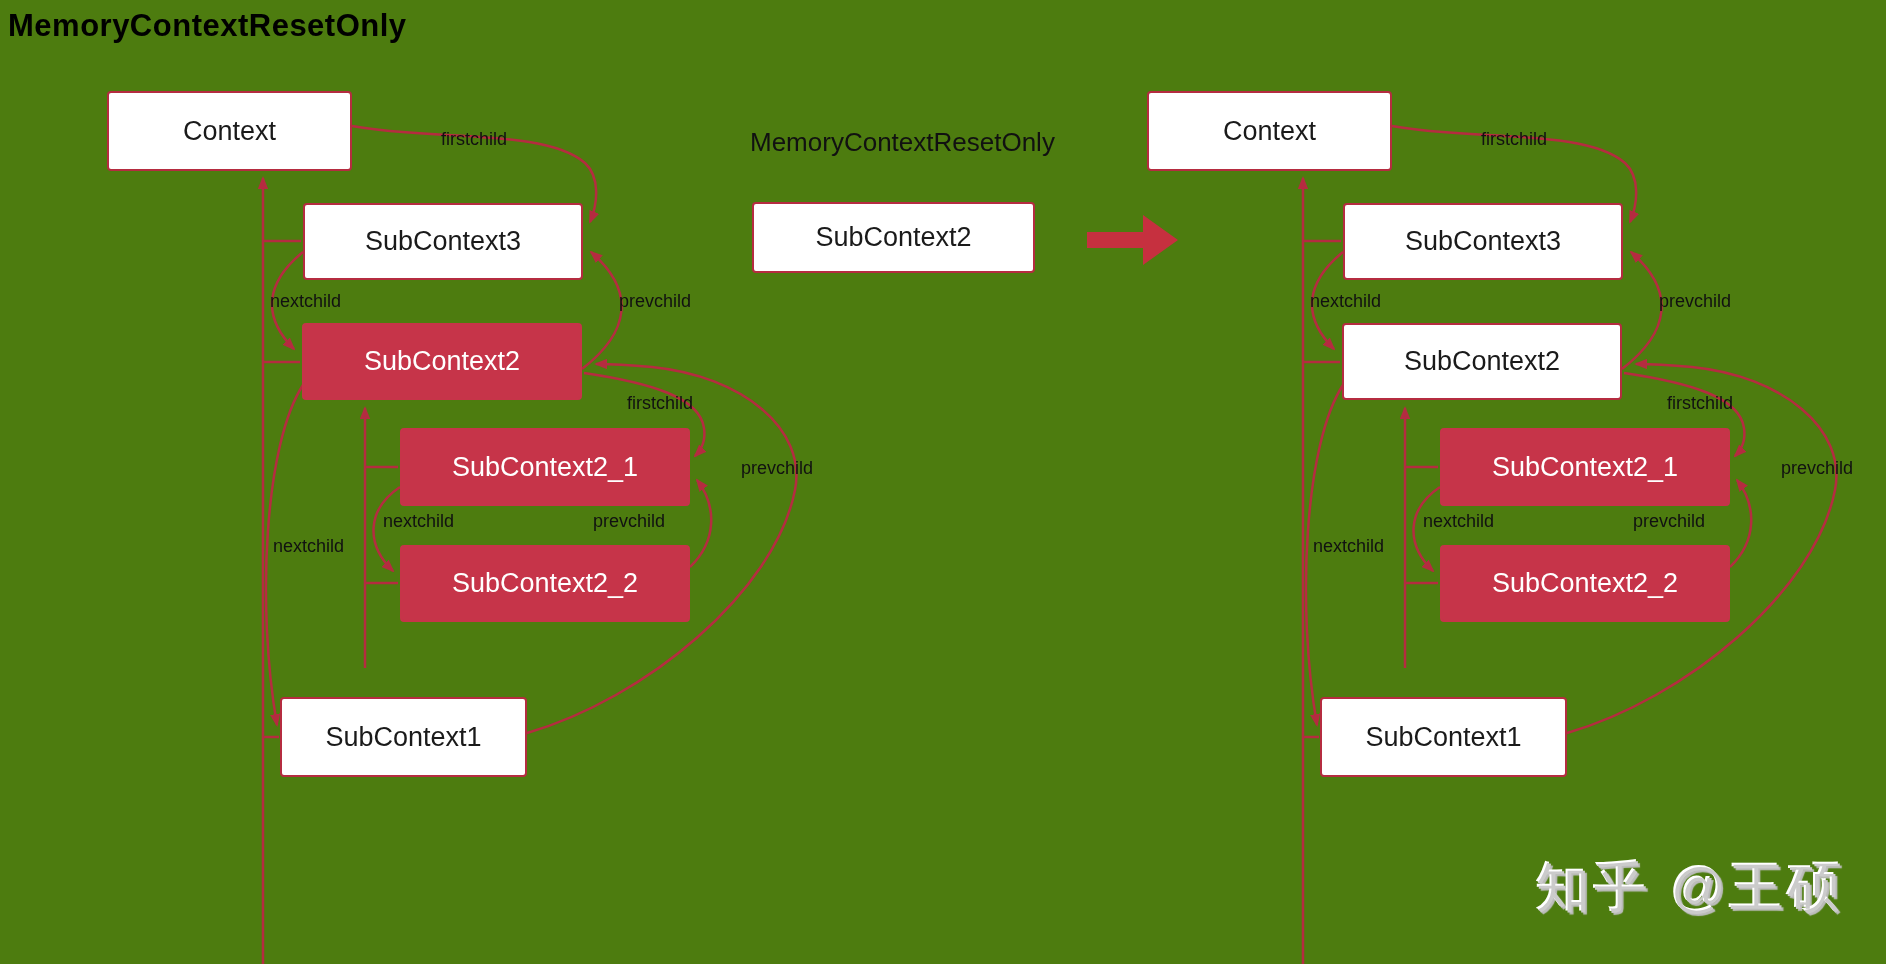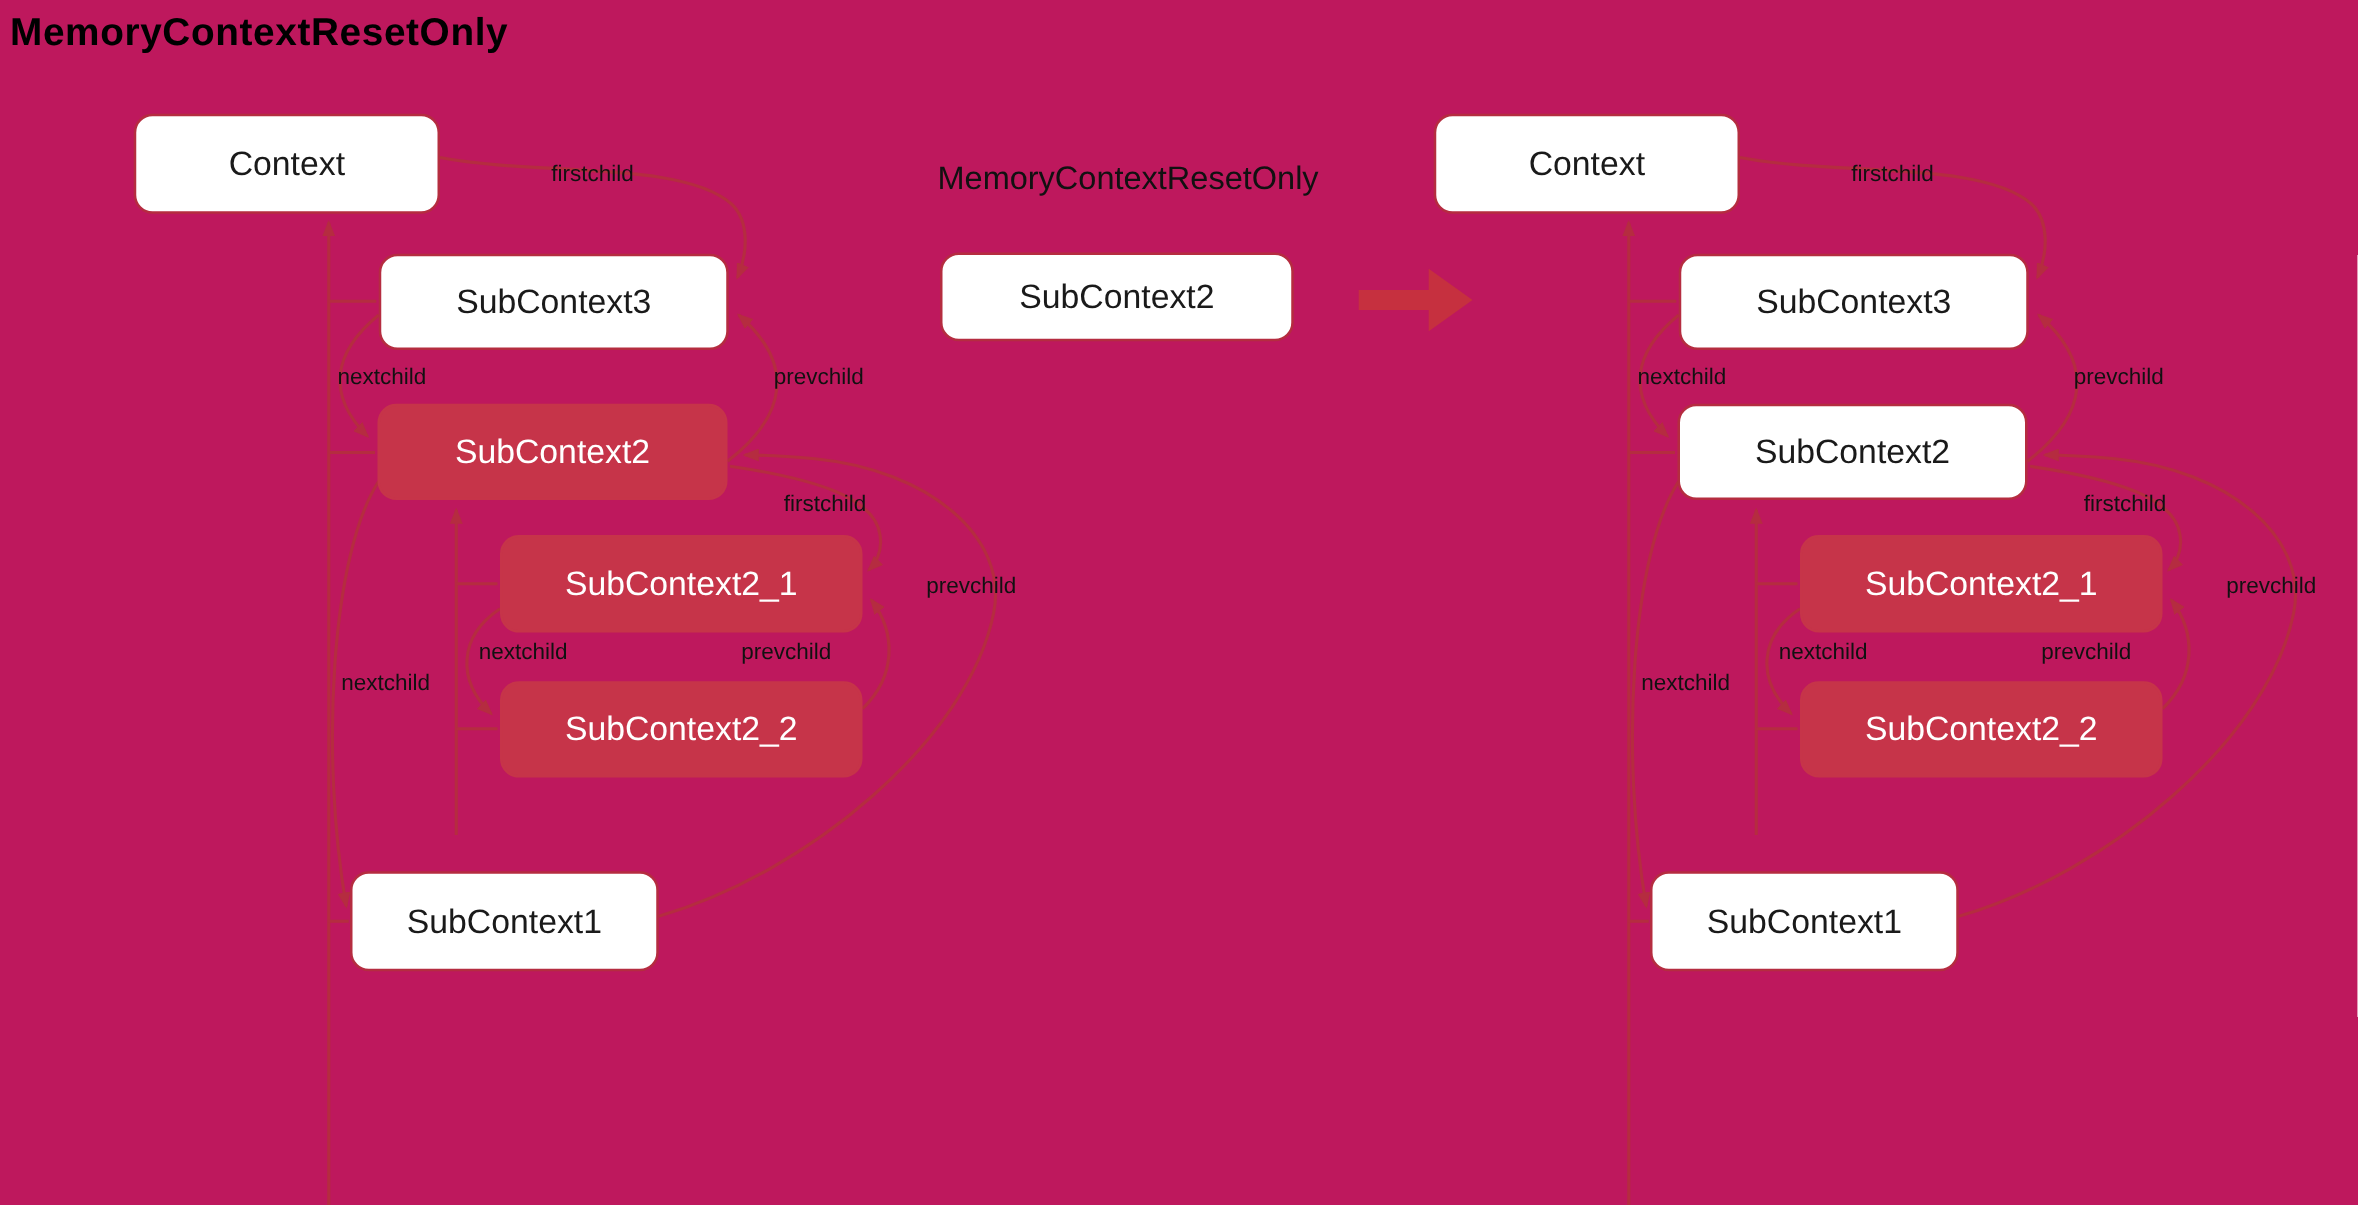--- a/index.html
+++ b/index.html
@@ -1,28 +1,28 @@
 <!DOCTYPE html>
 <html><head>
 <meta charset="utf-8">
 <style>
   html,body { margin:0; padding:0; background:#ffffff; }
   .canvas {
-    position:relative; width:1886px; height:964px; background:#be185d;
+    position:relative; width:1886px; height:964px; background:#4d7c0f;
     font-family:"Liberation Sans", sans-serif; overflow:hidden;
   }
   .canvas svg.edges { position:absolute; left:0; top:0; }
   .title {
     position:absolute; left:8px; top:8px;
     font-size:31px; font-weight:bold; color:#000000; letter-spacing:0.5px;
   }
   .node {
     position:absolute; box-sizing:border-box;
     display:flex; align-items:center; justify-content:center;
-    border:2.5px solid #b52c40; border-radius:15px;
+    border:2.5px solid #b52c40; border-radius:4px;
     background:#ffffff; color:#1a1a1a; font-size:27px;
   }
   .node.filled { background:#c63449; border-color:#c63449; color:#ffffff; }
   .edge-label {
     position:absolute; font-size:18px; color:#111111; white-space:nowrap;text-align:center;
   }
   .annotation {
     position:absolute; left:750px; top:124px;
     font-size:26px; line-height:36px; color:#111111; white-space:nowrap;
   }
@@ -111,14 +111,15 @@
 
   <div class="edge-label" style="left:1481px; top:129px;">firstchild</div>
   <div class="edge-label" style="left:1310px; top:291px;">nextchild</div>
   <div class="edge-label" style="left:1659px; top:291px;">prevchild</div>
   <div class="edge-label" style="left:1667px; top:393px;">firstchild</div>
   <div class="edge-label" style="left:1423px; top:511px;">nextchild</div>
   <div class="edge-label" style="left:1633px; top:511px;">prevchild</div>
   <div class="edge-label" style="left:1313px; top:536px;">nextchild</div>
   <div class="edge-label" style="left:1781px; top:458px;">prevchild</div>
 
+  <div class="watermark">知乎 @王硕</div>
 
 </div>
 
 </body></html>

